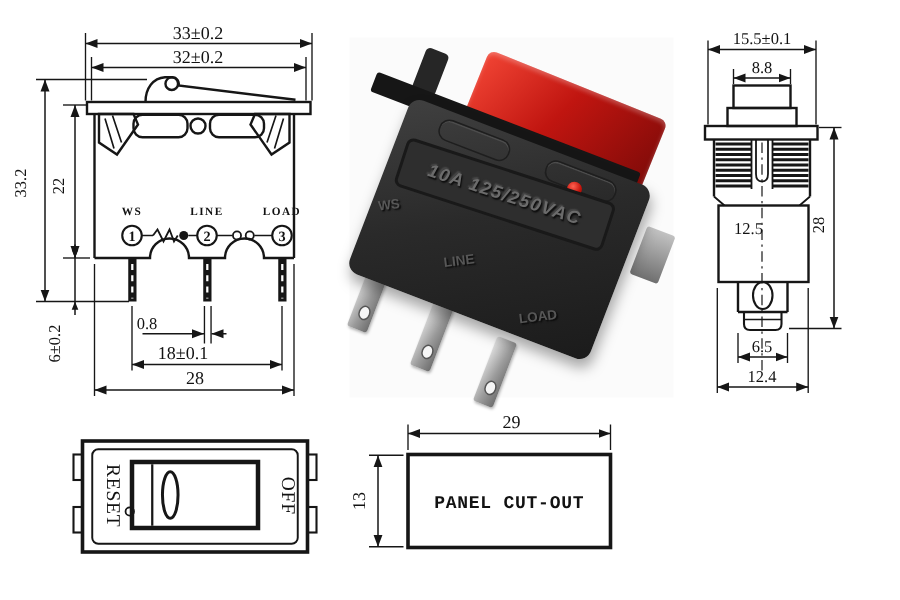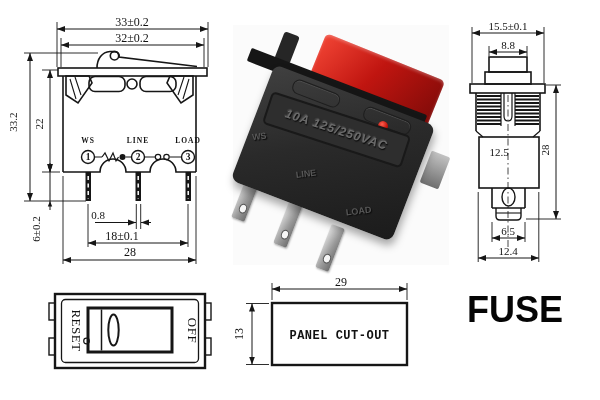--- a/index.html
+++ b/index.html
@@ -293,16 +293,15 @@
       <line class="extline" x1="16" y1="33.5" x2="39" y2="33.5"></line>
       <line class="extline" x1="16" y1="94.5" x2="39" y2="94.5"></line>
       <line class="dimline" x1="22" y1="33.5" x2="22" y2="94.5" marker-start="url(#arwC)" marker-end="url(#arwC)"></line>
       <text class="t12" text-anchor="middle" transform="rotate(-90 13 64)" x="13" y="64">13</text>
     </g>
     <rect class="outline" x="42" y="33" width="135" height="62" stroke-width="2.4"></rect>
     <text class="cutlbl" x="109.5" y="68.5" text-anchor="middle">PANEL CUT-OUT</text>
   </svg>
 
   <div class="abs title-block">
-    <div>FUSE</div>
   </div>
 
 </div>
 
 </body></html>

